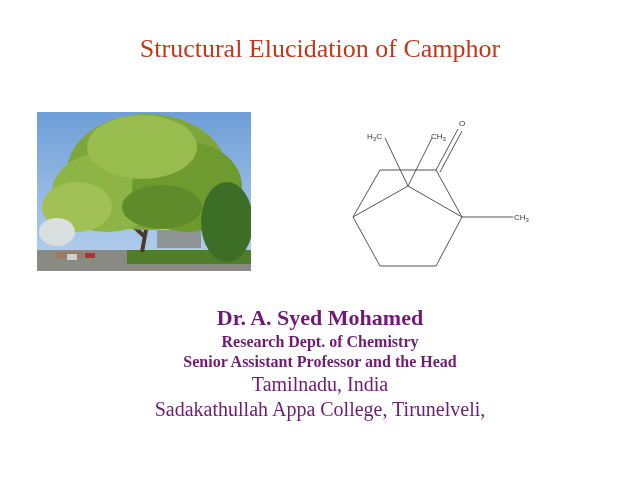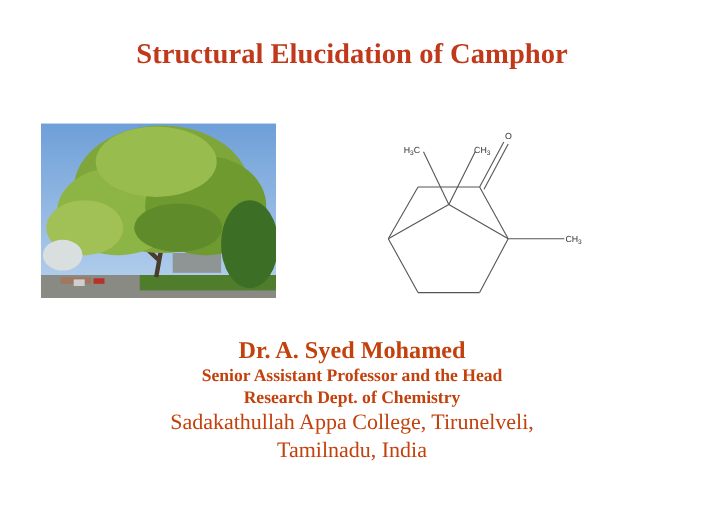--- a/index.html
+++ b/index.html
@@ -1,20 +1,20 @@
 <!DOCTYPE html>
 <html><head>
 <meta charset="utf-8">
 <style>
   html, body { margin: 0; padding: 0; }
   body { width: 640px; height: 480px; background: #ffffff; position: relative; overflow: hidden; font-family: "Liberation Serif", serif; }
-  .title { position: absolute; top: 34px; left: 0; width: 640px; text-align: center; font-family: "Liberation Serif", serif; font-weight: bold; font-size: 26px; color: #c0391b; }
+  .title { position: absolute; top: 34px; left: 0; width: 640px; text-align: center; font-family: "Liberation Serif", serif; font-weight: normal; font-size: 26px; color: #c0391b; }
   .photo { position: absolute; left: 37px; top: 112px; width: 214px; height: 159px; overflow: hidden; }
   .structure { position: absolute; left: 340px; top: 110px; width: 200px; height: 170px; }
-  .author-block { position: absolute; left: 0; top: 304px; width: 640px; text-align: center; color: #c2410c; font-family: "Liberation Serif", serif; }
+  .author-block { position: absolute; left: 0; top: 304px; width: 640px; text-align: center; color: #701a75; font-family: "Liberation Serif", serif; }
   .name { font-weight: bold; font-size: 22px; line-height: 28px; }
   .role { font-weight: bold; font-size: 16px; line-height: 20px; }
   .inst { font-size: 20px; line-height: 25px; }
 </style>
 </head>
 <body>
 
 <div class="title">Structural Elucidation of Camphor</div>
 
 <div class="photo">
@@ -65,17 +65,17 @@
       <text x="367" y="139">H<tspan font-size="6" dy="2">3</tspan><tspan dy="-2">C</tspan></text>
       <text x="431" y="139">CH<tspan font-size="6" dy="2">3</tspan></text>
       <text x="459" y="126">O</text>
       <text x="514" y="220">CH<tspan font-size="6" dy="2">3</tspan></text>
     </g>
   </svg>
 </div>
 
 <div class="author-block">
   <div class="name">Dr. A. Syed Mohamed</div>
+  <div class="role">Research Dept. of Chemistry</div>
   <div class="role">Senior Assistant Professor and the Head</div>
-  <div class="role">Research Dept. of Chemistry</div>
+  <div class="inst">Tamilnadu, India</div>
   <div class="inst">Sadakathullah Appa College, Tirunelveli,</div>
-  <div class="inst">Tamilnadu, India</div>
 </div>
 
 </body></html>

